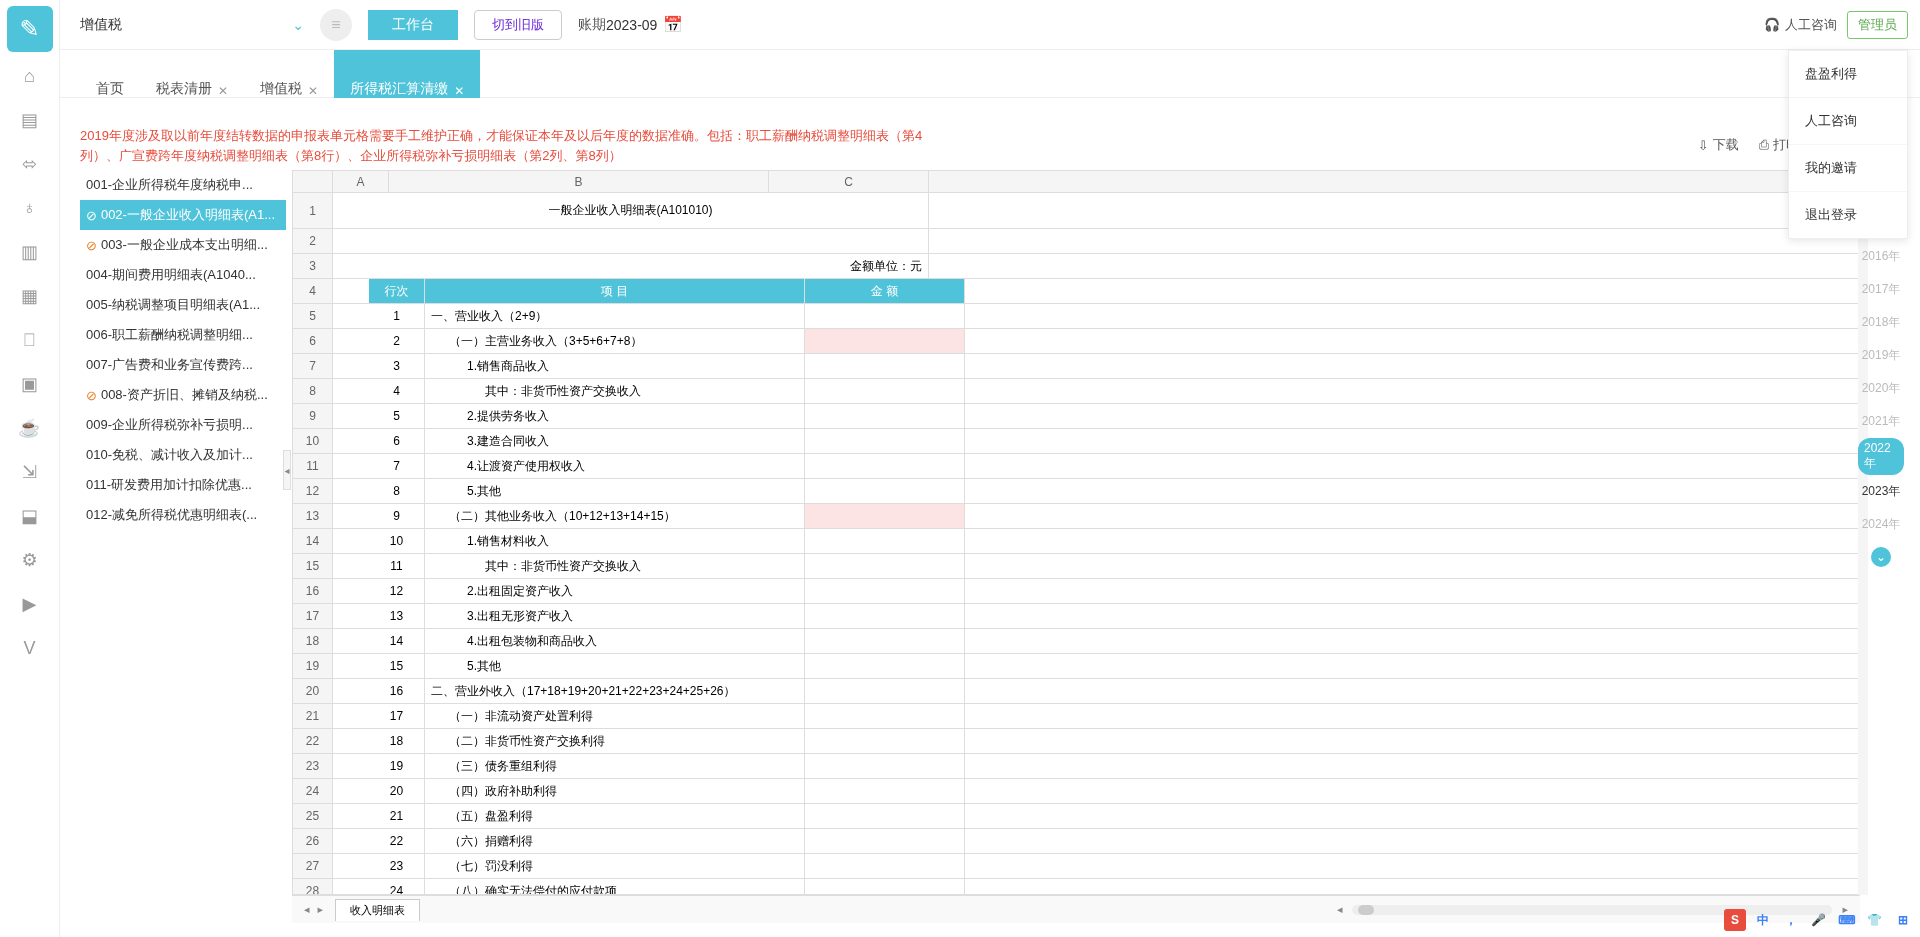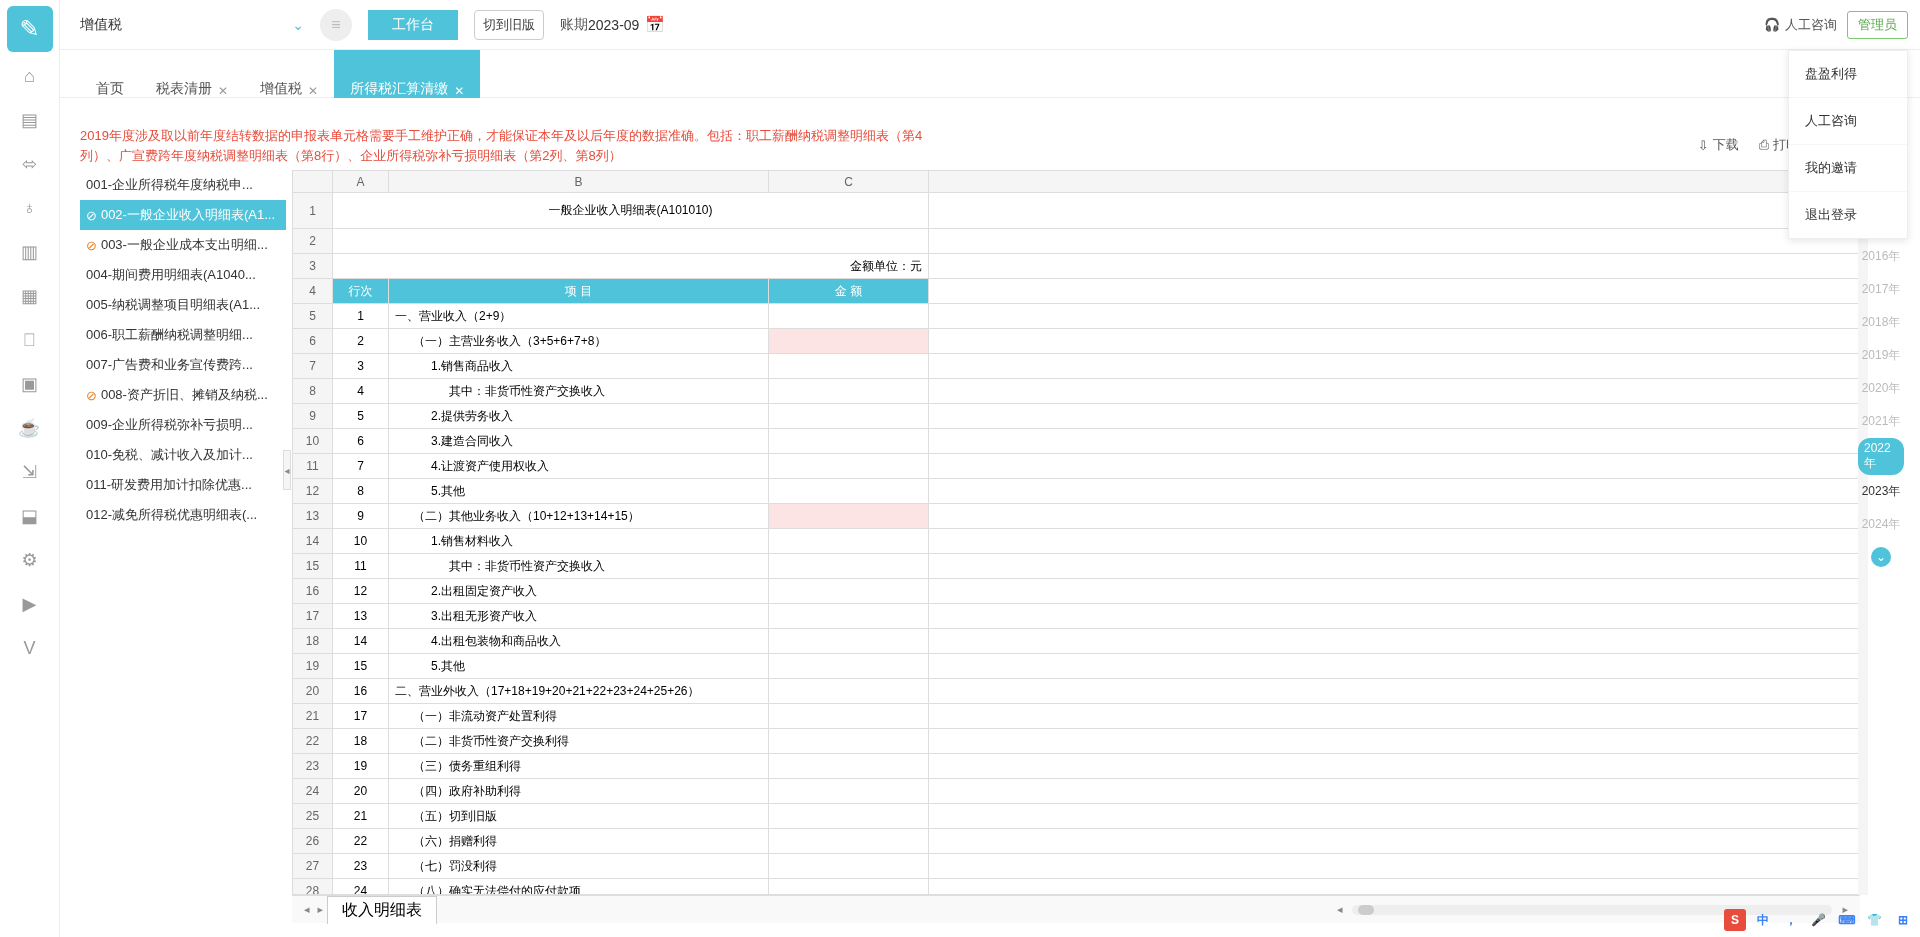--- a/index.html
+++ b/index.html
@@ -10,21 +10,21 @@
 .logo { width: 46px; height: 46px; background: #4fc3d9; border-radius: 6px; display: flex; align-items: center; justify-content: center; color: #fff; font-size: 24px; }
 .side-icon { width: 40px; height: 40px; display: flex; align-items: center; justify-content: center; color: #999; font-size: 18px; margin-top: 4px; cursor: pointer; }
 .side-icon.active { color: #333; }
 
 
 .top-bar { position: absolute; left: 60px; top: 0; right: 0; height: 50px; display: flex; align-items: center; padding: 0 12px; border-bottom: 1px solid #eee; }
 .combo { display: flex; align-items: center; width: 240px; font-size: 14px; color: #333; padding: 0 8px; }
 .combo .chev { margin-left: auto; color: #4fc3d9; }
 .top-bar .round { width: 32px; height: 32px; border-radius: 50%; background: #eee; margin: 0 8px; display: flex; align-items: center; justify-content: center; color: #bbb; }
 .btn-primary { background: #4fc3d9; color: #fff; padding: 6px 24px; border-radius: 0; font-size: 14px; margin: 0 8px; }
-.btn-outline { border: 1px solid #ccc; padding: 5px 8px; border-radius: 4px; font-size: 13px; margin: 0 8px; color: #404040; }
+.btn-outline { border: 1px solid #ccc; padding: 5px 17px; border-radius: 4px; font-size: 13px; margin: 0 8px; color: #6d28d9; }
 .period-lbl { font-size: 14px; color: #555; margin-left: 8px; }
 .period-val { font-size: 14px; color: #333; }
 .cal-icon { color: #4fc3d9; margin-left: 6px; }
 .top-right { margin-left: auto; display: flex; align-items: center; }
 .top-link { font-size: 13px; color: #555; margin: 0 10px; display: flex; align-items: center; gap: 4px; }
 .admin-btn { border: 1px solid #7bc96f; color: #5aa84c; padding: 4px 10px; border-radius: 3px; font-size: 13px; }
 
 
 .tab-bar { position: absolute; left: 60px; top: 50px; right: 0; height: 48px; display: flex; align-items: center; border-bottom: 1px solid #eee; padding-left: 20px; }
 .tab { padding: 0 16px; height: 48px; display: flex; align-items: flex-end; font-size: 14px; color: #555; gap: 6px; }
@@ -50,31 +50,31 @@
 .sheet-wrap { position: absolute; left: 292px; top: 170px; right: 60px; bottom: 42px; border: 1px solid #ddd; overflow: hidden; }
 .col-hdr { display: flex; height: 22px; background: #f5f5f5; border-bottom: 1px solid #ddd; }
 .col-hdr > div { border-right: 1px solid #ddd; display: flex; align-items: center; justify-content: center; font-size: 12px; color: #666; }
 .rh { width: 40px; }
 .ca { width: 56px; } .cb { width: 380px; } .cc { width: 160px; }
 
 .srow { display: flex; height: 25px; border-bottom: 1px solid #ddd; }
 .srow.h38 { height: 36px; }
 .srow .num { width: 40px; background: #f5f5f5; border-right: 1px solid #ddd; display: flex; align-items: center; justify-content: center; font-size: 12px; color: #666; }
 .srow .cell { border-right: 1px solid #ddd; display: flex; align-items: center; font-size: 12px; padding: 0 6px; }
-.srow .ca { justify-content: center; }
+.srow .ca { justify-content: center; margin-left: 36px; }
 .srow .cc { }
 .title-cell { width: 596px; justify-content: center; font-size: 16px; font-weight: 500; }
 .unit-cell { width: 596px; justify-content: flex-end; }
 .hdr-cell { background: #4fc3d9; color: #fff; font-weight: 500; justify-content: center; }
 .pink { background: #fde4e4; }
 
 
 .sheet-tabs { position: absolute; left: 292px; bottom: 14px; right: 60px; height: 28px; background: #f9f9f9; border-top: 1px solid #ddd; display: flex; align-items: center; padding: 0 8px; }
 .st-nav { font-size: 11px; color: #888; margin: 0 4px; }
-.st-tab { background: #fff; border: 1px solid #ccc; border-bottom: none; padding: 3px 14px; font-size: 16px; }
+.st-tab { background: #fff; border: 1px solid #ccc; border-bottom: none; padding: 3px 14px; font-size: 11px; margin-left: 8px; }
 .st-scroll { margin-left: auto; display: flex; align-items: center; gap: 6px; }
 .st-track { width: 480px; height: 10px; background: #eee; border-radius: 5px; position: relative; }
 .st-thumb { position: absolute; left: 6px; width: 16px; height: 10px; background: #ccc; border-radius: 5px; }
 
 
 .year-bar { position: absolute; right: 16px; top: 240px; width: 46px; display: flex; flex-direction: column; align-items: center; font-size: 12px; }
 .year-item { padding: 8px 0; color: #bbb; cursor: pointer; }
 .year-item.cur { color: #333; }
 .year-item.active { background: #4fc3d9; color: #fff; border-radius: 12px; padding: 3px 6px; }
 .year-more { width: 20px; height: 20px; background: #4fc3d9; color: #fff; border-radius: 50%; display: flex; align-items: center; justify-content: center; font-size: 12px; margin-top: 6px; }
@@ -359,21 +359,21 @@
       </div>
       <div class="srow">
         <div class="num">24</div>
         <div class="cell ca">20</div>
         <div class="cell cb" style="padding-left:24px">（四）政府补助利得</div>
         <div class="cell cc"></div>
       </div>
       <div class="srow">
         <div class="num">25</div>
         <div class="cell ca">21</div>
-        <div class="cell cb" style="padding-left:24px">（五）切到旧版</div>
+        <div class="cell cb" style="padding-left:24px">（五）盘盈利得</div>
         <div class="cell cc"></div>
       </div>
       <div class="srow">
         <div class="num">26</div>
         <div class="cell ca">22</div>
         <div class="cell cb" style="padding-left:24px">（六）捐赠利得</div>
         <div class="cell cc"></div>
       </div>
       <div class="srow">
         <div class="num">27</div>

